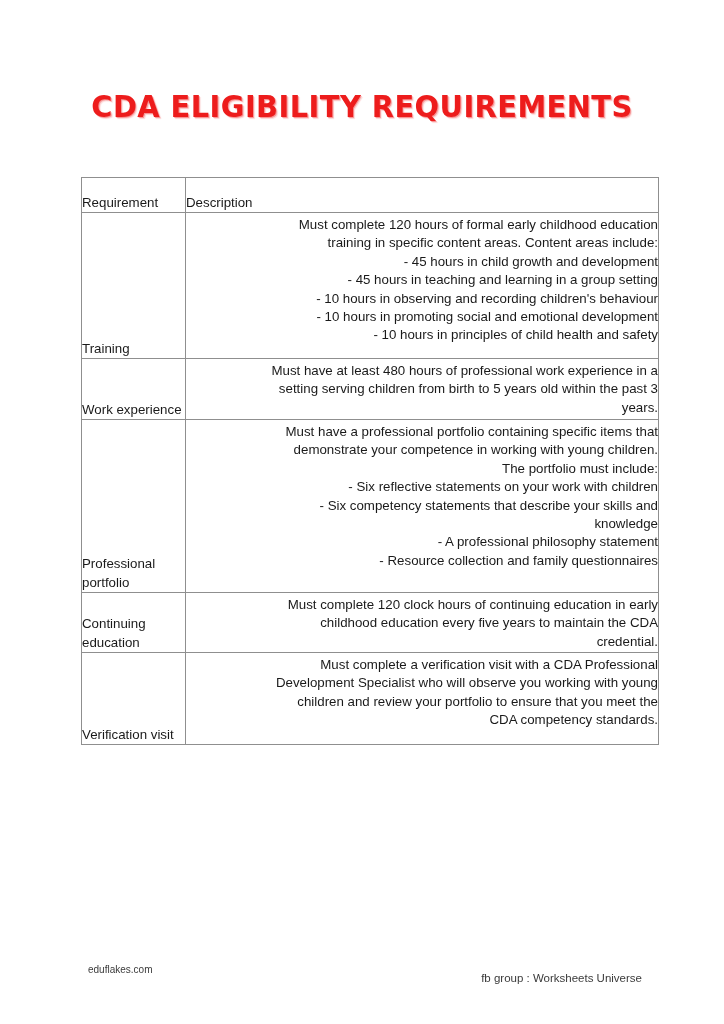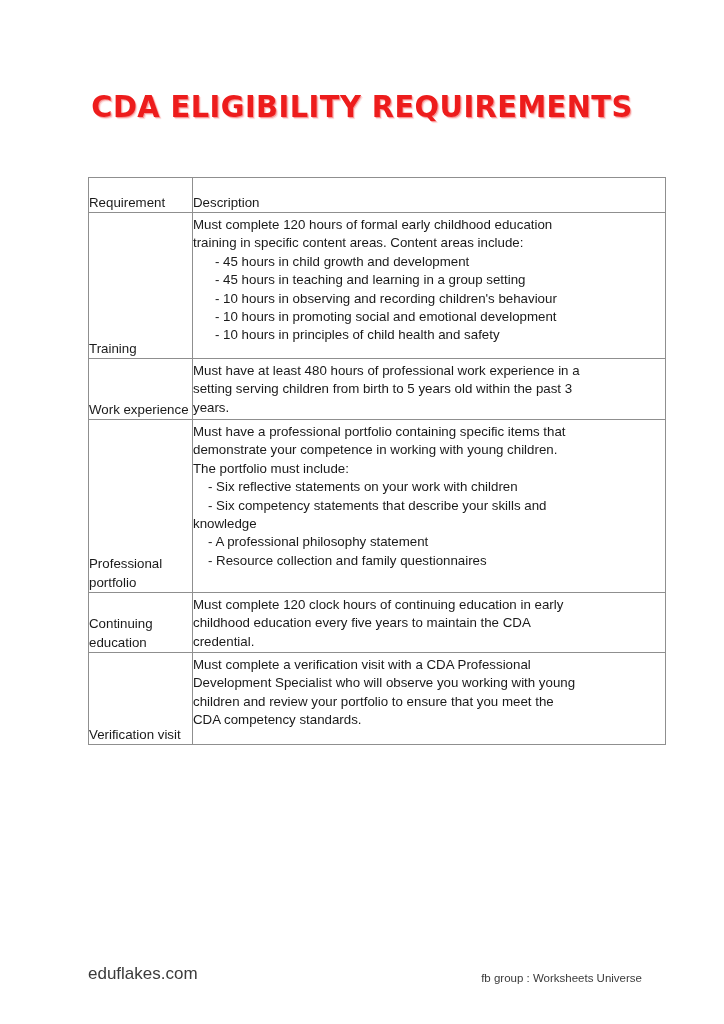--- a/index.html
+++ b/index.html
@@ -33,21 +33,21 @@
     white-space: nowrap;
     transform: scaleX(0.93);
     text-shadow:
       1px 1px 0 rgba(237, 28, 28, 0.35),
       2px 2px 1px rgba(237, 28, 28, 0.18);
   }
 
   
   .req-table {
     position: absolute;
-    left: 88px;
+    left: 81px;
     top: 177px;
     width: 577px;
     border-collapse: collapse;
     table-layout: fixed;
     font-size: 13.3px;
     line-height: 1.385;
   }
   .req-table td {
     border: 1px solid #8f8f8f;
     vertical-align: bottom;
@@ -58,20 +58,21 @@
 
   .cell-label {
     padding: 0 4px 3px 7px;
   }
   .cell-desc {
     padding: 0 5px 3px 7px;
   }
   .cell-desc.top {
     vertical-align: top;
     padding-top: 3px;
+    text-align: right;
   }
 
   
   .r-head    td { height: 34px; vertical-align: bottom; }
   .r-age     td { height: 56px; }
   .r-edu     td { height: 19px; }
   .r-train   td { height: 142px; }
   .r-work    td { height: 57px; margin-top: 20px; }
   .r-port    td { height: 169px; }
   .r-cont    td { height: 56px; }
@@ -79,21 +80,21 @@
 
   .line { display: block; white-space: pre; }
   .bullet-3 { padding-left: 22px; }
   .bullet-2 { padding-left: 15px; }
 
   
   .footer-left {
     position: absolute;
     left: 88px;
     top: 964px;
-    font-size: 17px;
+    font-size: 10px;
     color: #3b3b3b;
   }
   .footer-right {
     position: absolute;
     left: 462px;
     top: 964px;
     width: 180px;
     text-align: right;
     font-size: 11.5px;
     color: #3b3b3b;

